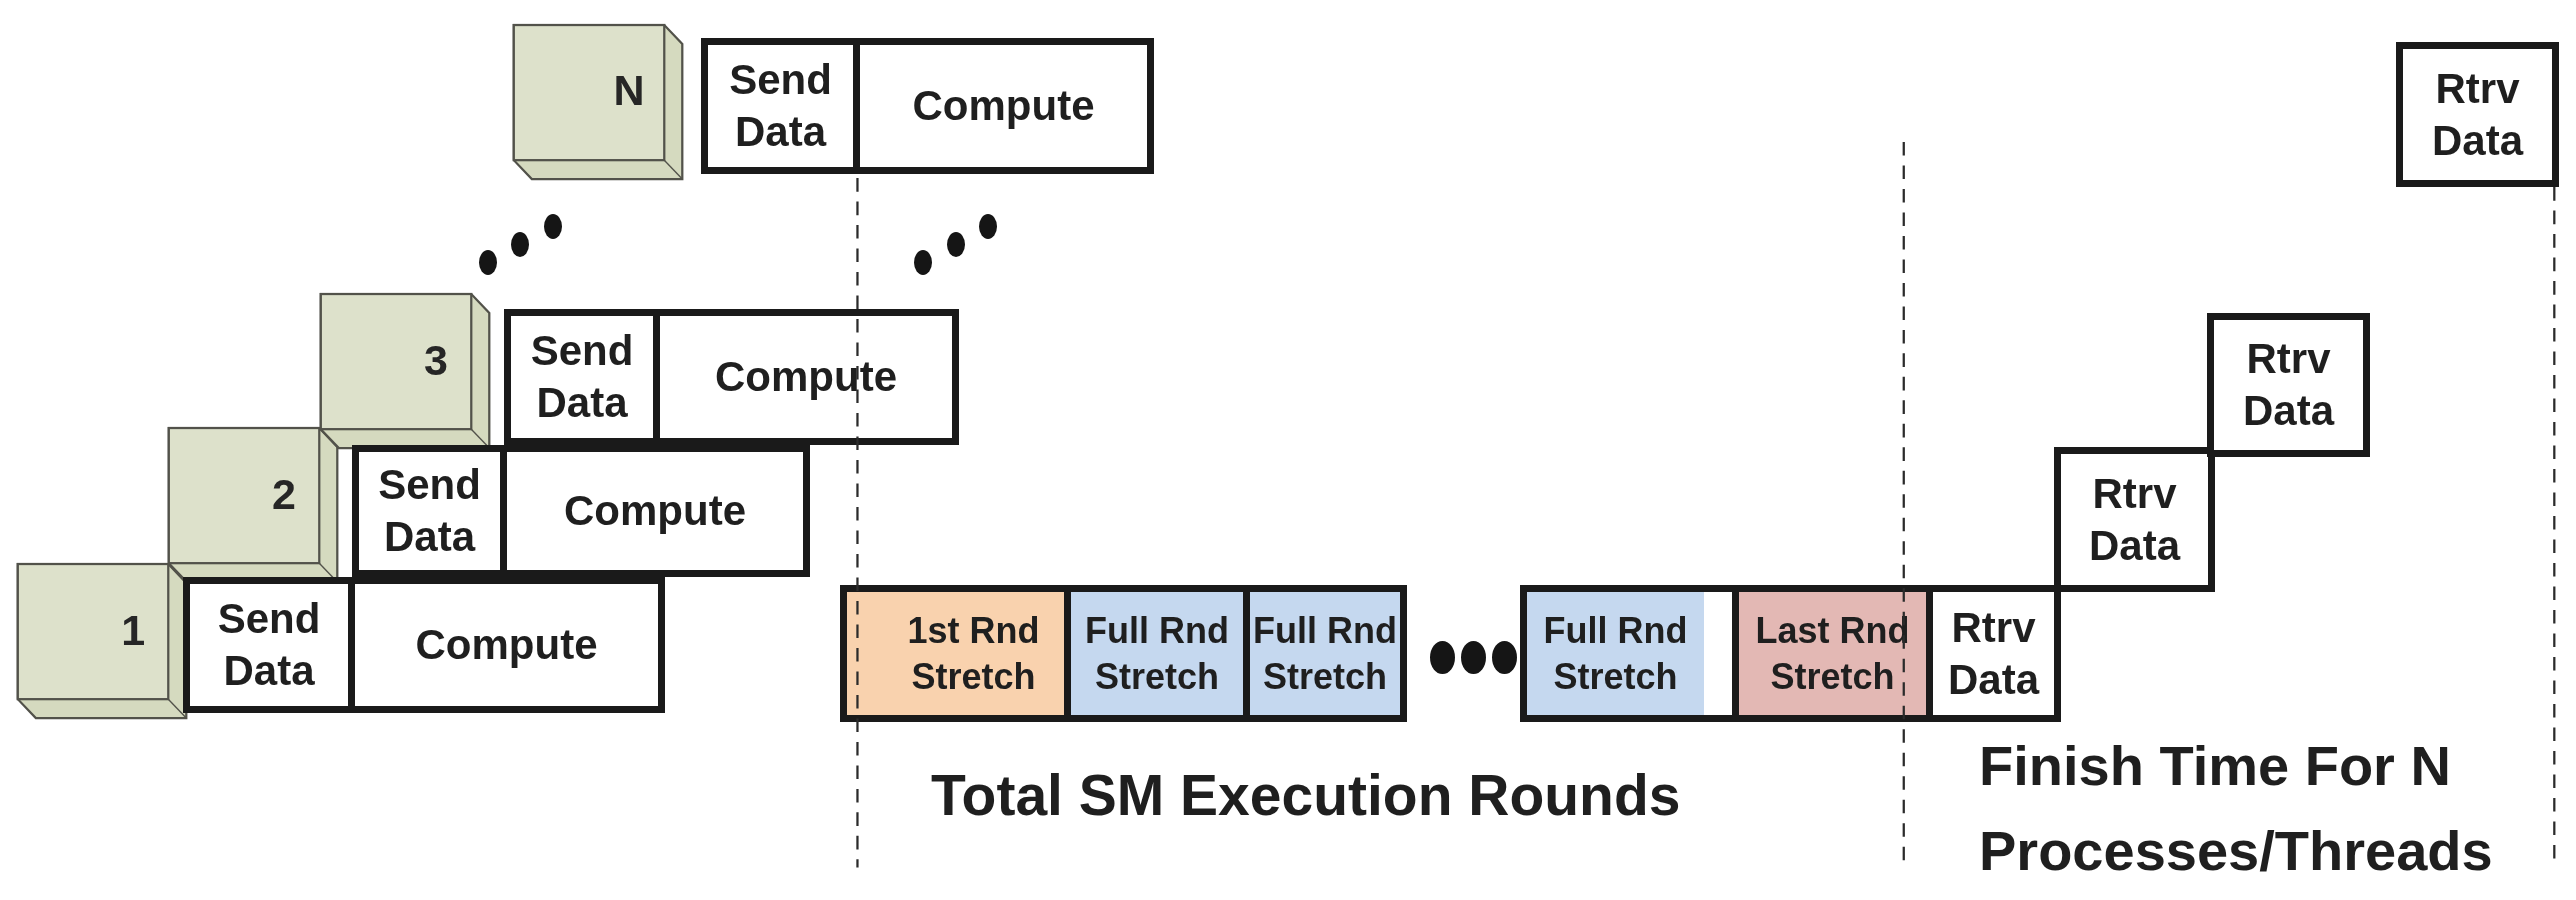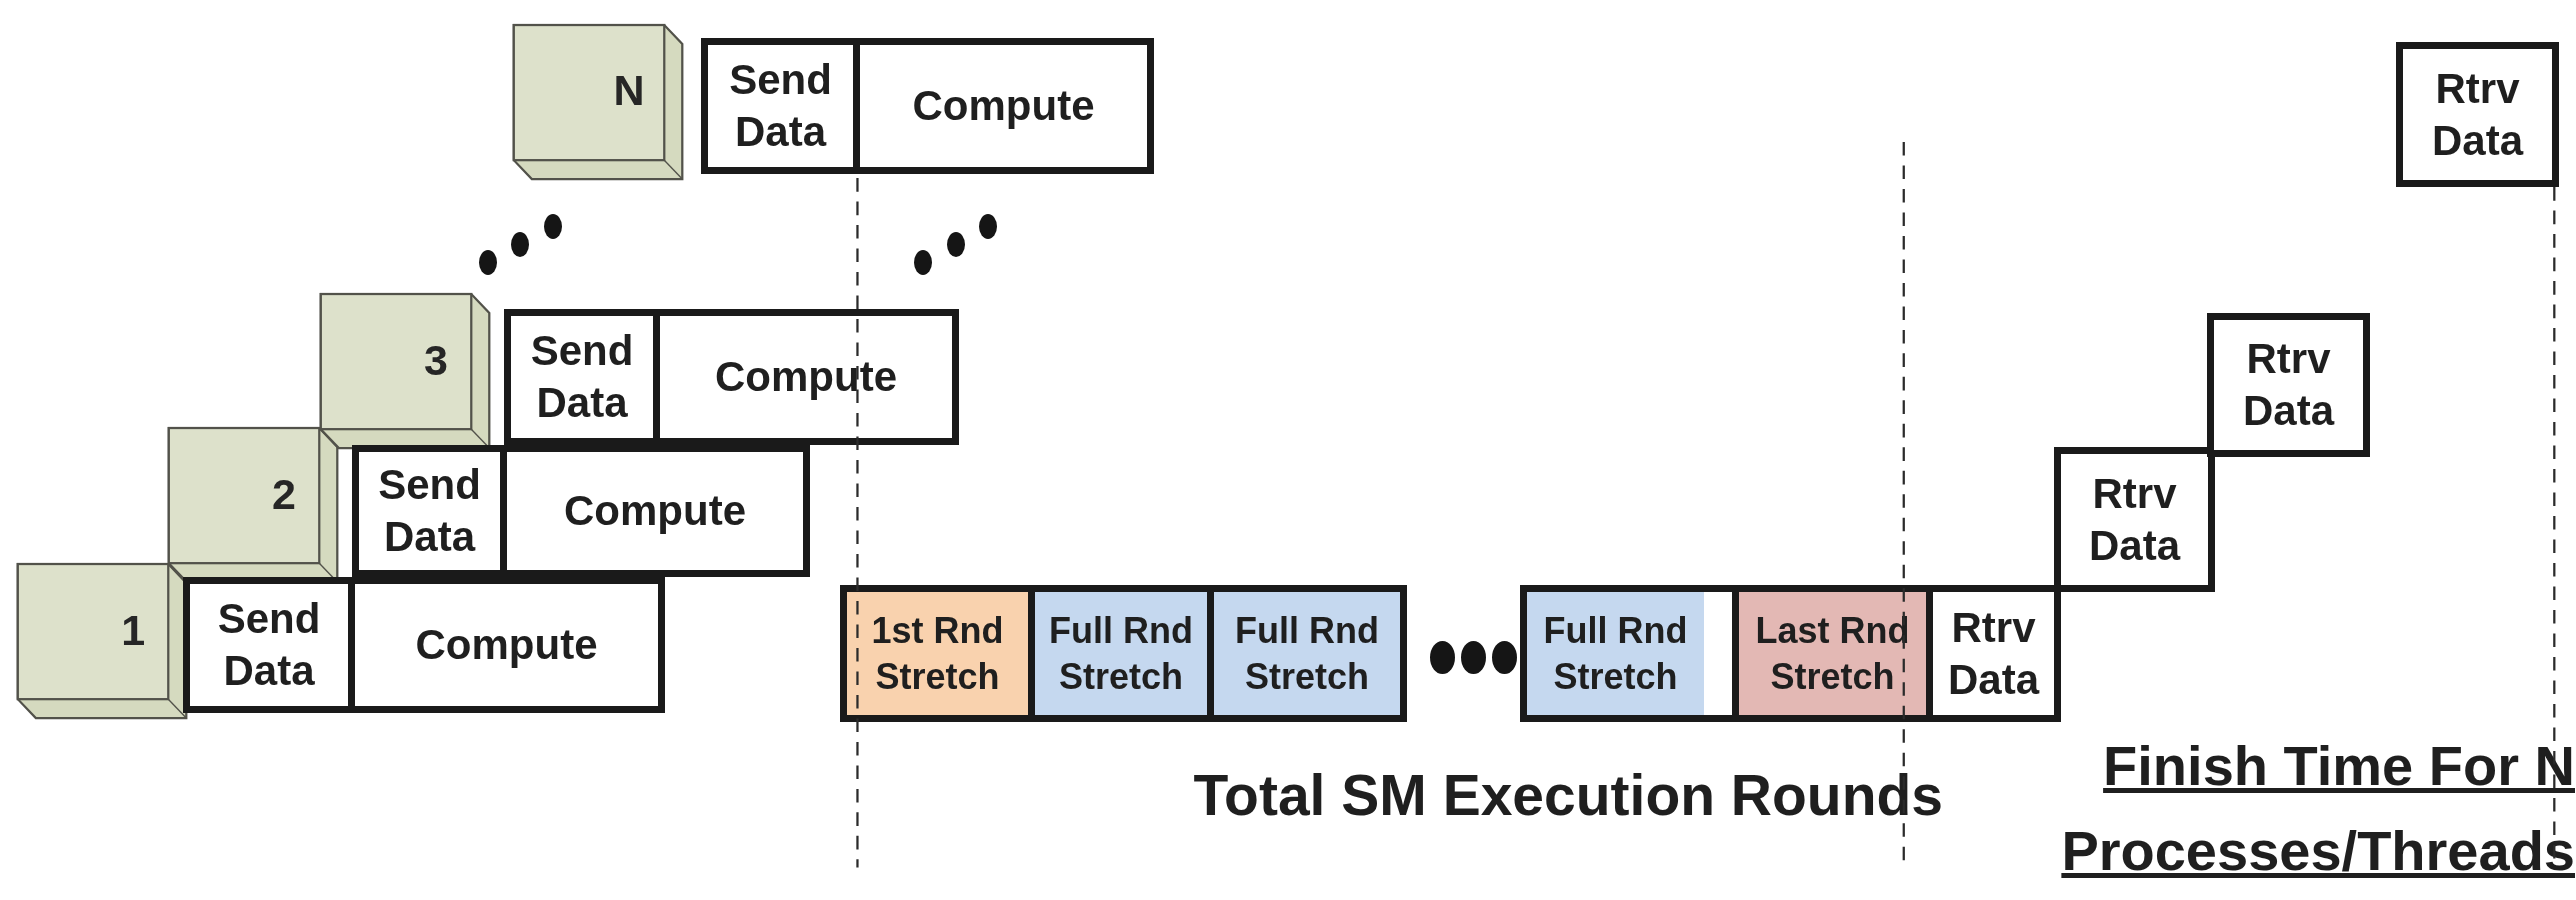--- a/index.html
+++ b/index.html
@@ -41,34 +41,34 @@
   }
   .cellrow{
     position:absolute;display:flex;background:#fff;
     border:7.2px solid var(--box-border);box-sizing:border-box;
   }
   .cell{
     display:flex;flex-direction:column;justify-content:center;align-items:center;
     font-size:36px;font-weight:bold;line-height:46px;white-space:nowrap;
   }
   .cell + .cell{border-left:7.2px solid var(--box-border);}
-  .cell.first{background:var(--orange);}
+  .cell.first{background:var(--orange);padding-left:36px;}
   .cell.full{background:var(--blue);}
   .cell.last{background:var(--pink);margin-left:28px;}
   .cell.white{background:#fff;font-size:42px;line-height:52px;}
   .rtrv{
     position:absolute;background:#fff;border:7.2px solid var(--box-border);box-sizing:border-box;
     display:flex;flex-direction:column;justify-content:center;align-items:center;
     font-size:42px;font-weight:bold;line-height:52px;white-space:nowrap;
   }
   .dot{position:absolute;background:var(--dot);border-radius:50%;}
   .dot.small{width:18px;height:25px;}
   .dot.big{width:25px;height:33px;}
   .caption{
-    position:absolute;font-weight:bold;text-align:right;color:var(--text);
+    position:absolute;font-weight:bold;text-align:left;color:var(--text);
     white-space:nowrap;
   }
   .caption.sm{font-size:57px;}
   .caption.finish{font-size:56px;line-height:85px;white-space:normal;}
   #dash-overlay{position:absolute;left:0;top:0;pointer-events:none;}
 </style>
 </head>
 <body>
 
 <div id="canvas">
@@ -208,21 +208,21 @@
   <div>
     <span class="dot big" style="left:1430px;top:641px;"></span>
     <span class="dot big" style="left:1461px;top:641px;"></span>
     <span class="dot big" style="left:1492px;top:641px;"></span>
   </div>
 
   <div class="caption sm" style="left:931px;top:762px;width:1012px;">
     <span>Total SM Execution Rounds</span>
   </div>
 
-  <div class="caption finish" style="left:1979px;top:723px;width:596px;text-decoration:underline;">
+  <div class="caption finish" style="left:1979px;top:723px;width:596px;">
     <div>Finish Time For N</div>
     <div>Processes/Threads</div>
   </div>
 
   <svg id="dash-overlay" width="2576" height="901" viewBox="0 0 2851 997">
     <line x1="949" y1="197" x2="949" y2="960" stroke="var(--dash)" stroke-width="2.5" stroke-dasharray="15 11"></line>
     <line x1="2107" y1="157" x2="2107" y2="960" stroke="var(--dash)" stroke-width="2.5" stroke-dasharray="15 11"></line>
     <line x1="2827" y1="207" x2="2827" y2="960" stroke="var(--dash)" stroke-width="2.5" stroke-dasharray="15 11"></line>
   </svg>
 

